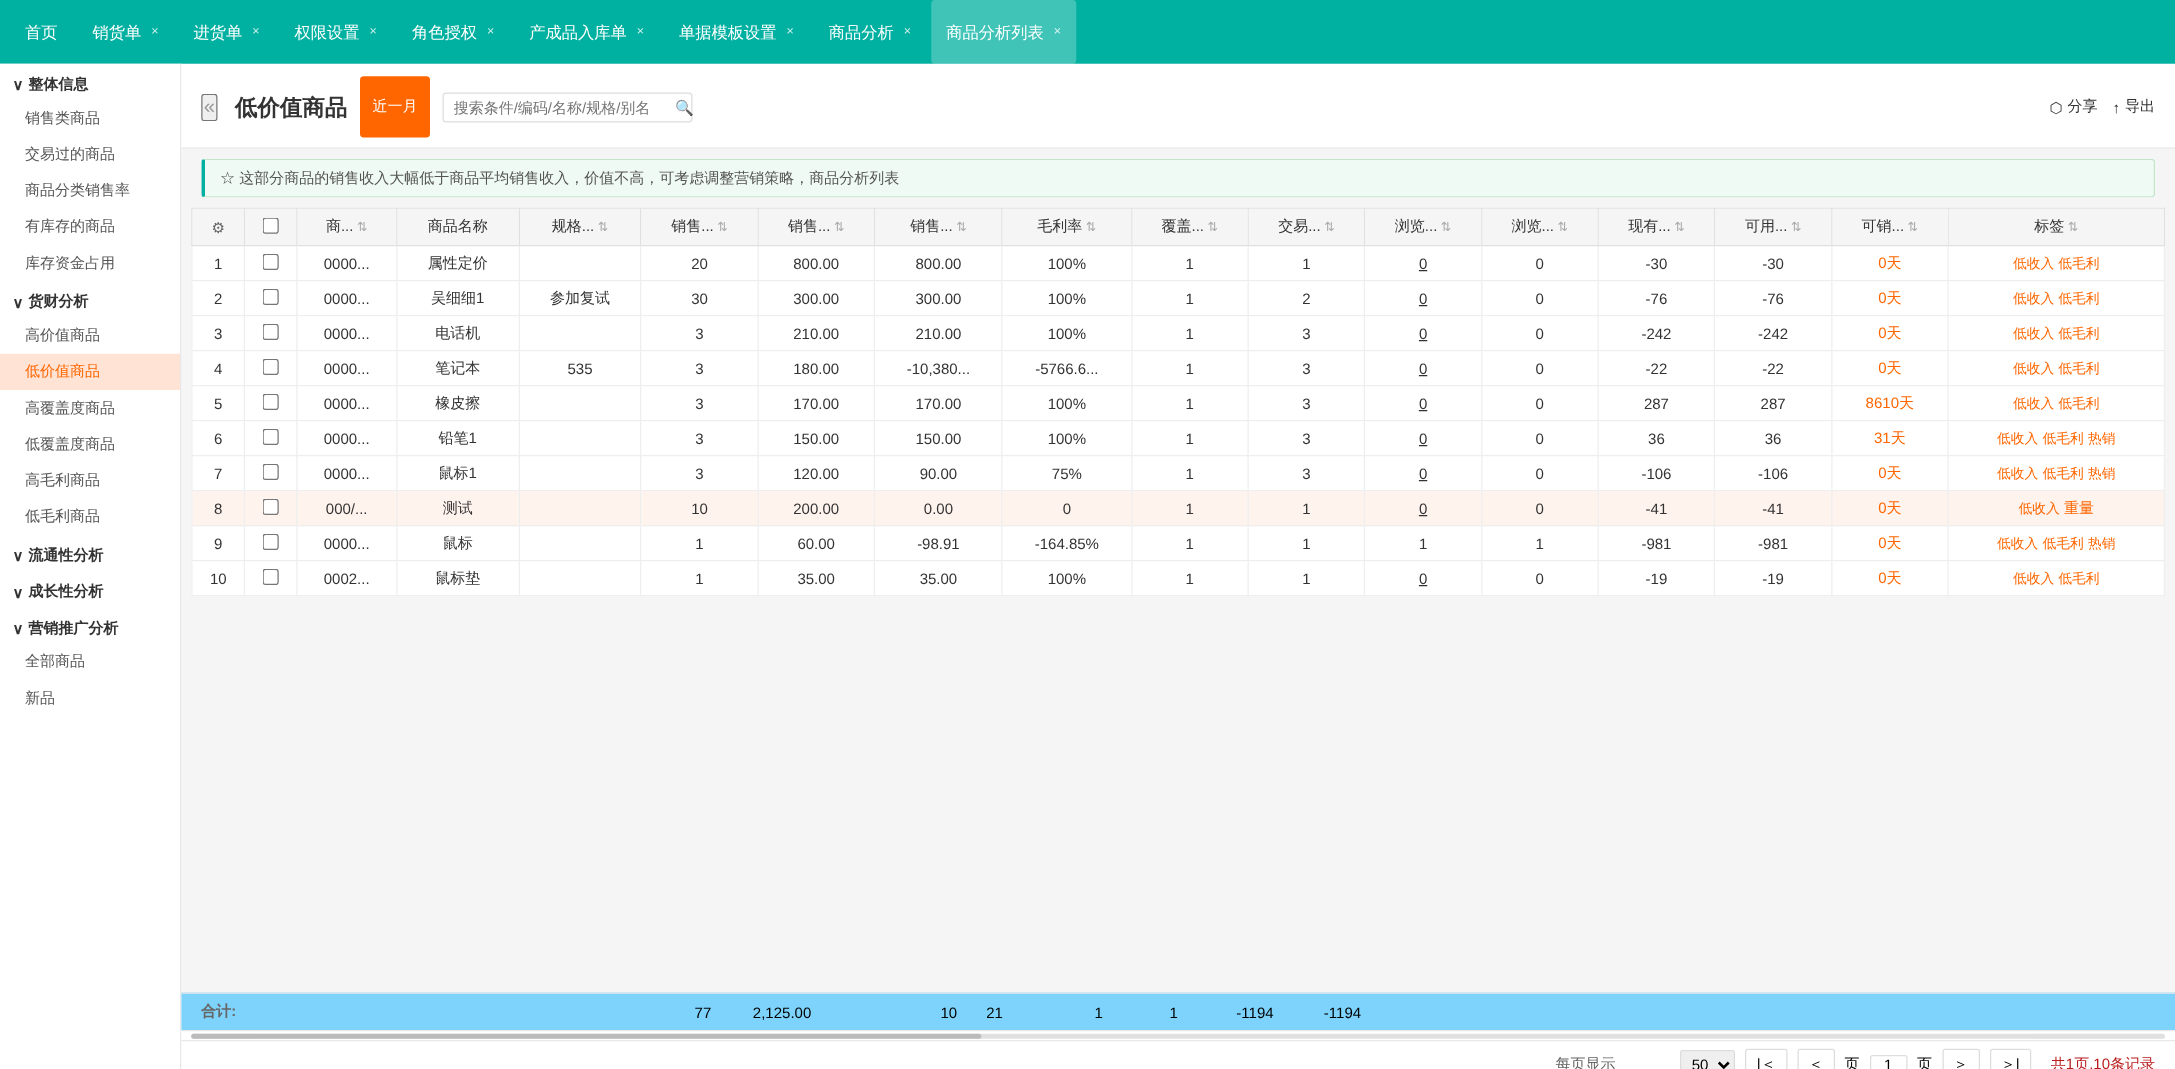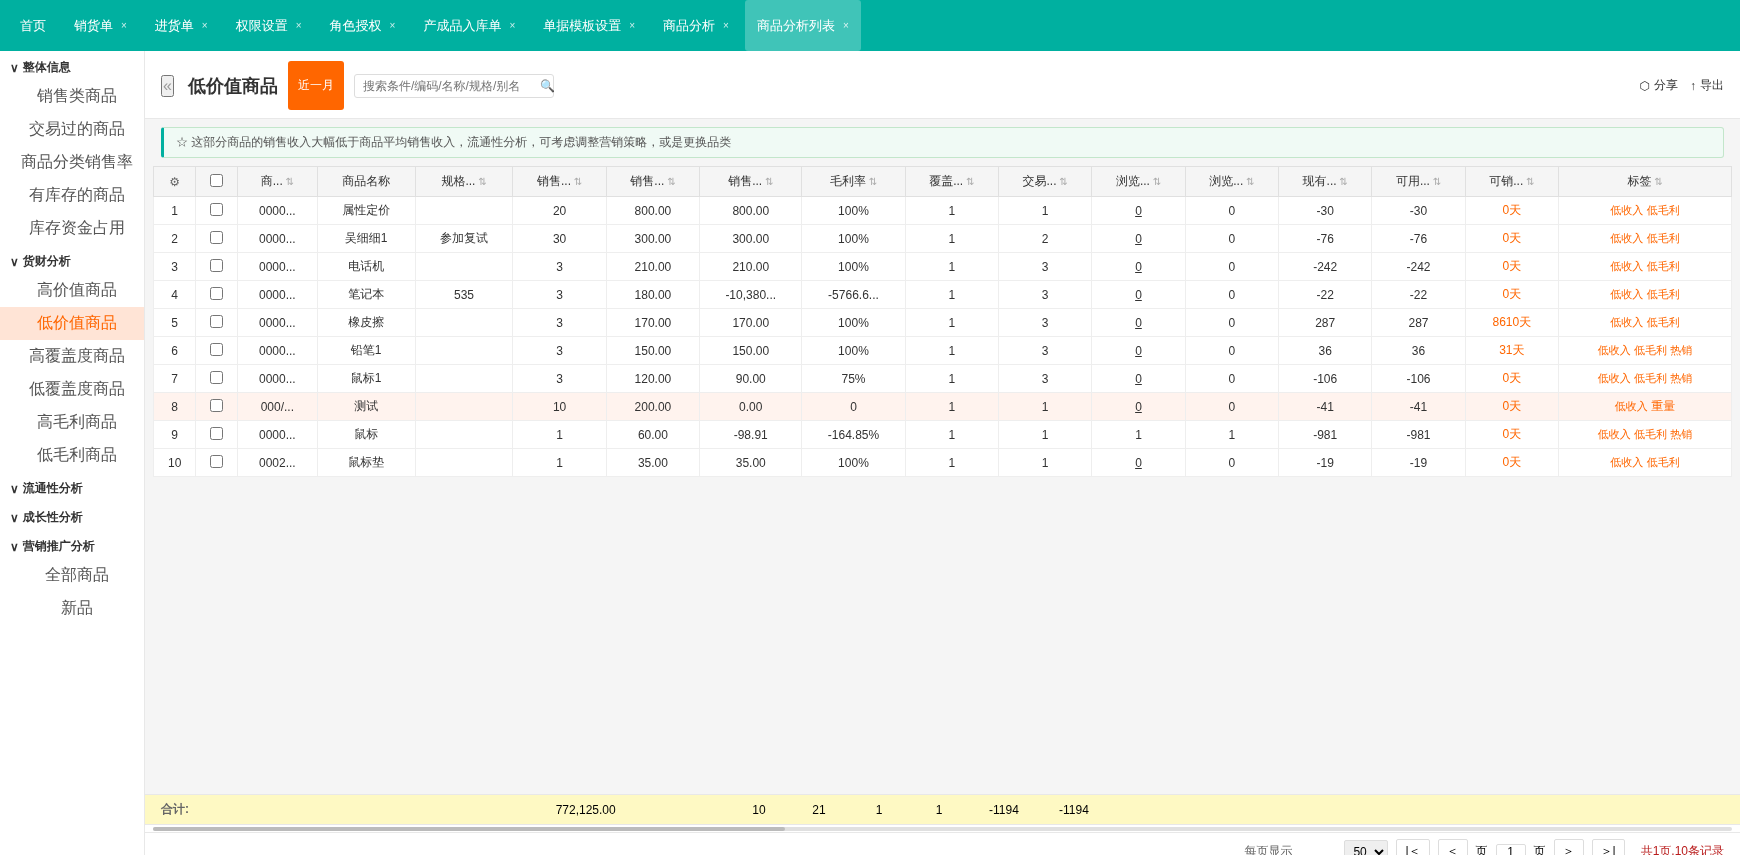--- a/index.html
+++ b/index.html
@@ -48,22 +48,21 @@
       font-size: 12px;
       cursor: pointer;
       display: flex;
       align-items: center;
       gap: 4px;
     }
     .sidebar-item {
       padding: 6px 10px 6px 20px;
       color: #555;
       cursor: pointer;
-      font-size: 16px;
-      text-align: center;
+      font-size: 12px;
     }
     .sidebar-item.active { background: #ffe4d6; color: #ff6600; }
 
     
     .content-area {
       flex: 1;
       display: flex;
       flex-direction: column;
       overflow: hidden;
     }
@@ -171,21 +170,21 @@
       white-space: nowrap;
     }
     tbody tr.highlighted { background: #fff3ee; }
     .tag-orange { color: #ff6600; font-size: 11px; }
     .underline { text-decoration: underline; }
     .gear-icon { cursor: pointer; color: #666; }
     input[type=checkbox] { cursor: pointer; }
 
     
     .table-footer {
-      background: #fef9c3;
+      background: #7dd3fc;
       border-top: 1px solid #e8e8e8;
       padding: 6px 16px;
       display: flex;
       align-items: center;
     }
     .footer-label { color: #666; font-weight: bold; margin-right: 20px; }
 
     
     .pagination-bar {
       background: white;
@@ -288,21 +287,21 @@
         </span>
         <span class="action-btn">
           <span>↑</span>
           <span>导出</span>
         </span>
       </div>
     </div>
 
     <div class="info-bar">
       <span>☆ </span>
-      <span>这部分商品的销售收入大幅低于商品平均销售收入，流通性分析，可考虑调整营销策略，或是更换品类</span>
+      <span>这部分商品的销售收入大幅低于商品平均销售收入，价值不高，可考虑调整营销策略，商品分析列表</span>
     </div>
 
     <div class="table-wrapper">
       <table>
         <thead>
           <tr id="table-header-row">
               <th><span class="gear-icon">⚙</span></th>
               <th><input type="checkbox" style=""></th>
               <th class="sortable">商...</th>
               <th>商品名称</th>
@@ -513,24 +512,24 @@
               <td><span class="tag-orange">低收入</span> <span class="tag-orange">低毛利</span> </td>
             </tr>
           </tbody>
       </table>
     </div>
 
     <div class="table-footer" id="table-footer">
   <span class="footer-label">合计:</span>
   <span style="width:300px;display:inline-block;"></span>
   <span style="width:60px;text-align:right;">77</span>
-  <span style="width:80px;text-align:left;">2,125.00</span>
+  <span style="width:80px;text-align:right;">2,125.00</span>
   <span style="width:80px;text-align:center;"></span>
   <span style="width:60px;text-align:center;">10</span>
-  <span style="width:60px;text-align:center;">21</span>
+  <span style="width:60px;text-align:left;">21</span>
   <span style="width:60px;text-align:center;">1</span>
   <span style="width:60px;text-align:center;">1</span>
   <span style="width:70px;text-align:center;">-1194</span>
   <span style="width:70px;text-align:center;">-1194</span>
 </div>
 
     <div class="scrollbar-area">
       <div class="scrollbar-track">
         <div class="scrollbar-thumb"></div>
       </div>

